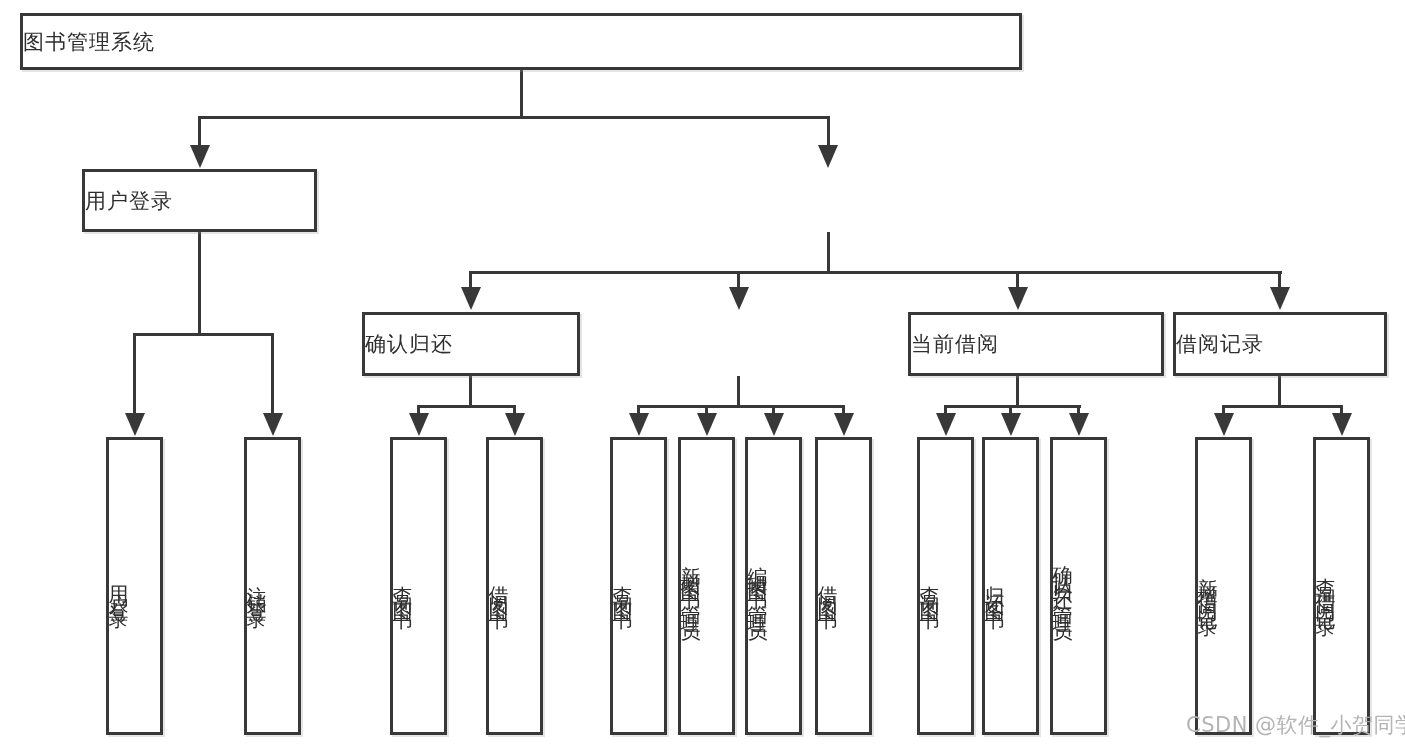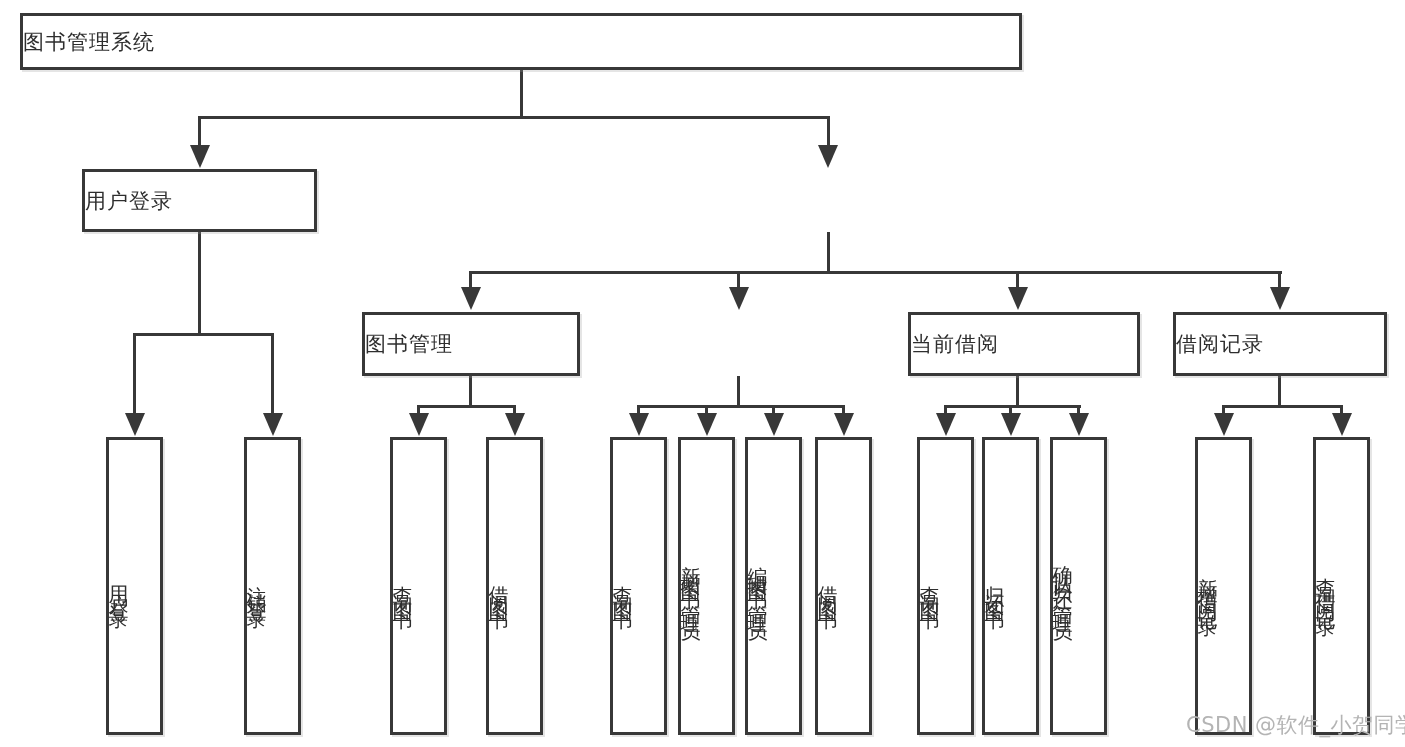--- a/index.html
+++ b/index.html
@@ -108,23 +108,23 @@
 
   <div class="box" style="left:20px;top:13px;width:1002px;height:57px">
     <span class="htext">图书管理系统</span>
   </div>
 
   <div class="box" style="left:82px;top:169px;width:235px;height:63px">
     <span class="htext">用户登录</span>
   </div>
 
   <div class="box" style="left:362px;top:312px;width:218px;height:64px">
-    <span class="htext">图书管理</span>
+    <span class="htext">确认归还</span>
   </div>
-  <div class="box" style="left:908px;top:312px;width:232px;height:64px">
+  <div class="box" style="left:908px;top:312px;width:256px;height:64px">
     <span class="htext">当前借阅</span>
   </div>
   <div class="box" style="left:1173px;top:312px;width:214px;height:64px">
     <span class="htext">借阅记录</span>
   </div>
 
   <div class="box vbox" style="left:106px;top:437px;width:57px;height:298px">
     <span class="vtext">用户登录</span>
   </div>
   <div class="box vbox" style="left:244px;top:437px;width:57px;height:298px">

